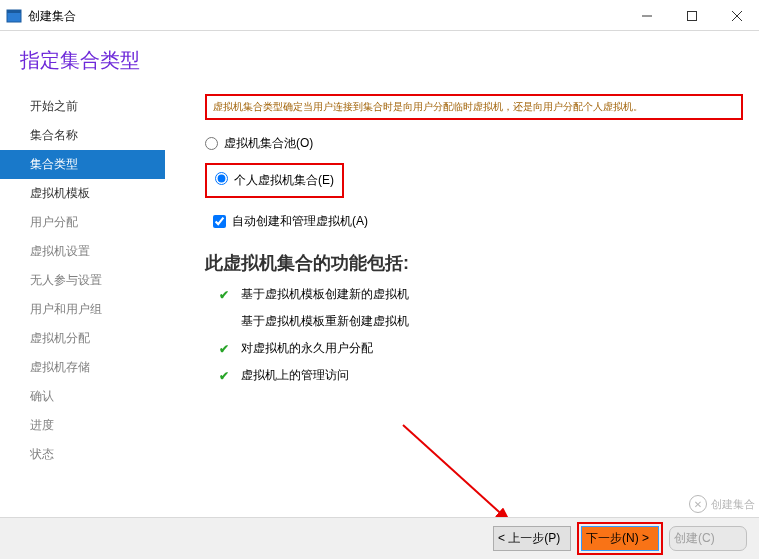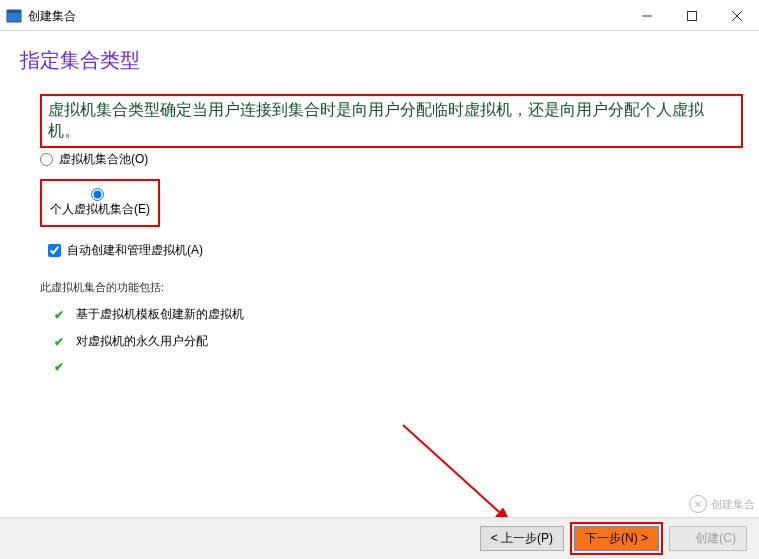--- a/index.html
+++ b/index.html
@@ -18,39 +18,39 @@
     
     .content { display: flex; height: calc(100% - 115px); }
     
     .sidebar { width: 165px; padding-top: 0; }
     .sidebar-item { font-size: 12px; color: #808080; padding: 6px 10px 6px 30px; cursor: pointer; }
     .sidebar-item.visited { color: #333; }
     .sidebar-item.active { background: #1979ca; color: #fff; }
     
     .main { flex: 1; padding: 2px 16px 0 40px; }
     
-    .info-box { border: 2px solid #e60000; padding: 4px 6px; font-size: 16px; color: #14532d; }
+    .info-box { border: 2px solid #e60000; padding: 4px 6px; margin-bottom: 12px; font-size: 10px; color: #a16207; }
     
     .radio-group-box { border: 2px solid #e60000; padding: 4px 8px; margin-bottom: 12px; display: inline-block; }
-    .radio-row { font-size: 12px; display: flex; align-items: center; padding: 3px 0; flex-direction: column; }
+    .radio-row { font-size: 12px; display: flex; align-items: flex-start; padding: 3px 0; }
     .radio-row input[type="radio"] { margin-right: 6px; }
     .radio-row-outside { font-size: 12px; display: flex; padding: 3px 0; margin-bottom: 8px; }
     .radio-row-outside input[type="radio"] { margin-right: 6px; }
     
     .checkbox-row { font-size: 12px; display: flex; align-items: center; padding: 3px 8px; margin-bottom: 18px; }
     .checkbox-row input[type="checkbox"] { margin-right: 6px; }
     
-    .features-label { font-size: 11px; color: #333; margin-bottom: 6px; }
+    .features-label { font-size: 18px; color: #333; margin-bottom: 6px; font-weight: bold; }
     .feature-item { font-size: 12px; display: flex; align-items: center; padding: 5px 0 5px 14px; }
     .check-icon { color: #28a428; font-weight: bold; margin-right: 8px; width: 14px; display: inline-block; }
     .no-check { width: 14px; margin-right: 8px; display: inline-block; }
     
     .footer { position: absolute; bottom: 0; left: 0; right: 0; height: 42px; border-top: 1px solid #d9d9d9; display: flex; justify-content: flex-end; align-items: center; padding-right: 12px; background: #f0f0f0; }
-    .footer-btn { font-size: 12px; padding: 3px 10px; margin-left: 6px; background: #e1e1e1; border: 1px solid #adadad; cursor: pointer; min-width: 78px; text-align: right; }
-    .footer-btn.disabled { color: #a0a0a0; border-color: #c0c0c0; background: #e8e8e8; cursor: default; }
+    .footer-btn { font-size: 12px; padding: 3px 4px; margin-left: 6px; background: #e1e1e1; border: 1px solid #adadad; cursor: pointer; min-width: 78px; text-align: left; }
+    .footer-btn.disabled { color: #a0a0a0; border-color: #c0c0c0; background: #e8e8e8; cursor: default; border-radius: 7px; }
     .next-btn-box { border: 2px solid #e60000; padding: 2px; display: inline-block; margin-left: 6px; }
     .next-btn-box .footer-btn { margin-left: 0; background: #f97316; border: 1px solid #3399ff; }
     
     .arrow-svg { position: absolute; pointer-events: none; }
     
     .watermark { position: absolute; right: 4px; bottom: 46px; opacity: 0.6; font-size: 11px; color: #888; display: flex; align-items: center; }
     .watermark-icon { width: 18px; height: 18px; border: 1px solid #888; border-radius: 50%; margin-right: 4px; display:flex; align-items:center; justify-content:center; font-size:10px;}
   </style>
 </head>
 <body>
@@ -80,20 +80,35 @@
           <line x1="10" y1="0" x2="0" y2="10" stroke="#333" stroke-width="1"></line>
         </svg>
       </div>
   </div>
 </div>
 <div class="header-divider"></div>
 
 <div class="page-title">指定集合类型</div>
 
 <div class="content">
+  <div class="sidebar">
+    <div class="sidebar-item visited">开始之前</div>
+    <div class="sidebar-item visited">集合名称</div>
+    <div class="sidebar-item active">集合类型</div>
+    <div class="sidebar-item visited">虚拟机模板</div>
+    <div class="sidebar-item">用户分配</div>
+    <div class="sidebar-item">虚拟机设置</div>
+    <div class="sidebar-item">无人参与设置</div>
+    <div class="sidebar-item">用户和用户组</div>
+    <div class="sidebar-item">虚拟机分配</div>
+    <div class="sidebar-item">虚拟机存储</div>
+    <div class="sidebar-item">确认</div>
+    <div class="sidebar-item">进度</div>
+    <div class="sidebar-item">状态</div>
+  </div>
 
   <div class="main">
     <div class="info-box">虚拟机集合类型确定当用户连接到集合时是向用户分配临时虚拟机，还是向用户分配个人虚拟机。</div>
     
     <div class="radio-row-outside">
       <input type="radio" name="ctype" style="">
       <span>虚拟机集合池(O)</span>
     </div>
     
     <div class="radio-group-box">
@@ -107,25 +122,30 @@
       <input type="checkbox" checked="" style="">
       <span>自动创建和管理虚拟机(A)</span>
     </div>
     
     <div class="features-label">此虚拟机集合的功能包括:</div>
     <div class="feature-item">
         <span class="check-icon">✔</span>
         <span>基于虚拟机模板创建新的虚拟机</span>
       </div>
     <div class="feature-item">
+        <span class="no-check"></span>
+        <span>基于虚拟机模板重新创建虚拟机</span>
+      </div>
+    <div class="feature-item">
         <span class="check-icon">✔</span>
         <span>对虚拟机的永久用户分配</span>
       </div>
     <div class="feature-item">
         <span class="check-icon">✔</span>
+        <span>虚拟机上的管理访问</span>
       </div>
   </div>
 </div>
 
 <svg class="arrow-svg" style="left:398px; top:420px;" width="130" height="120">
   <defs>
       <marker id="ah" markerWidth="10" markerHeight="10" refX="6" refY="3" orient="auto">
         <path d="M0,0 L0,6 L8,3 z" fill="#e60000"></path>
       </marker>
     </defs>

